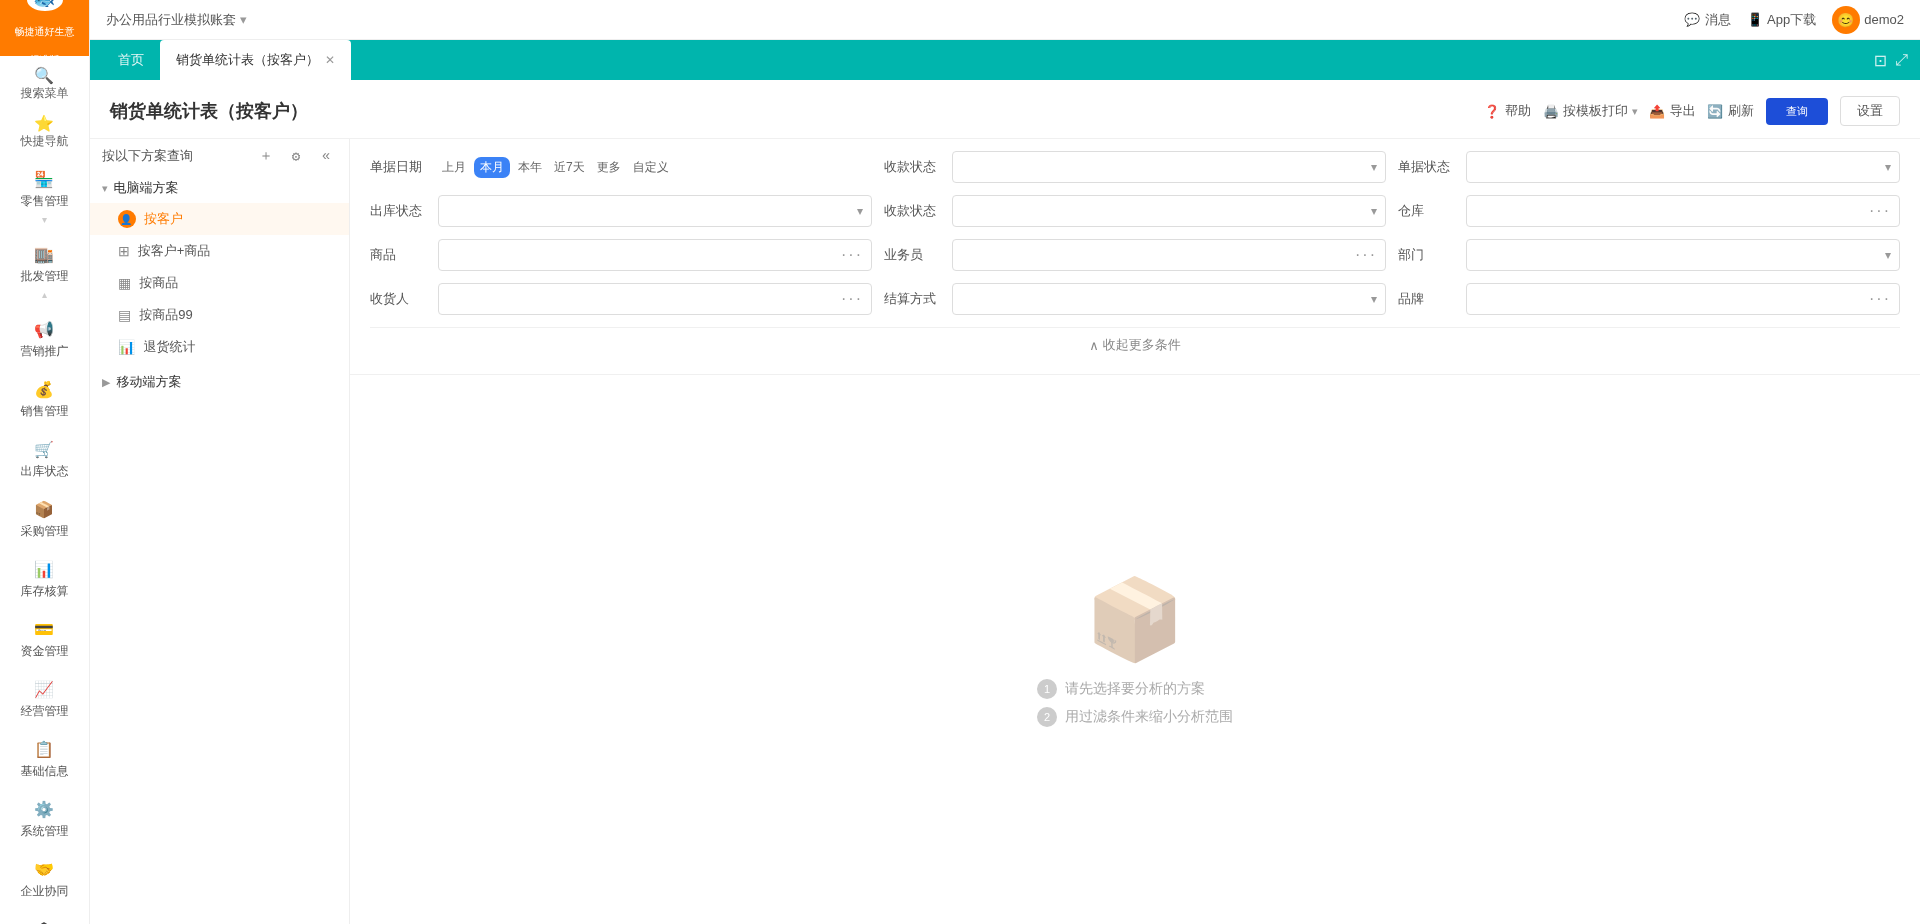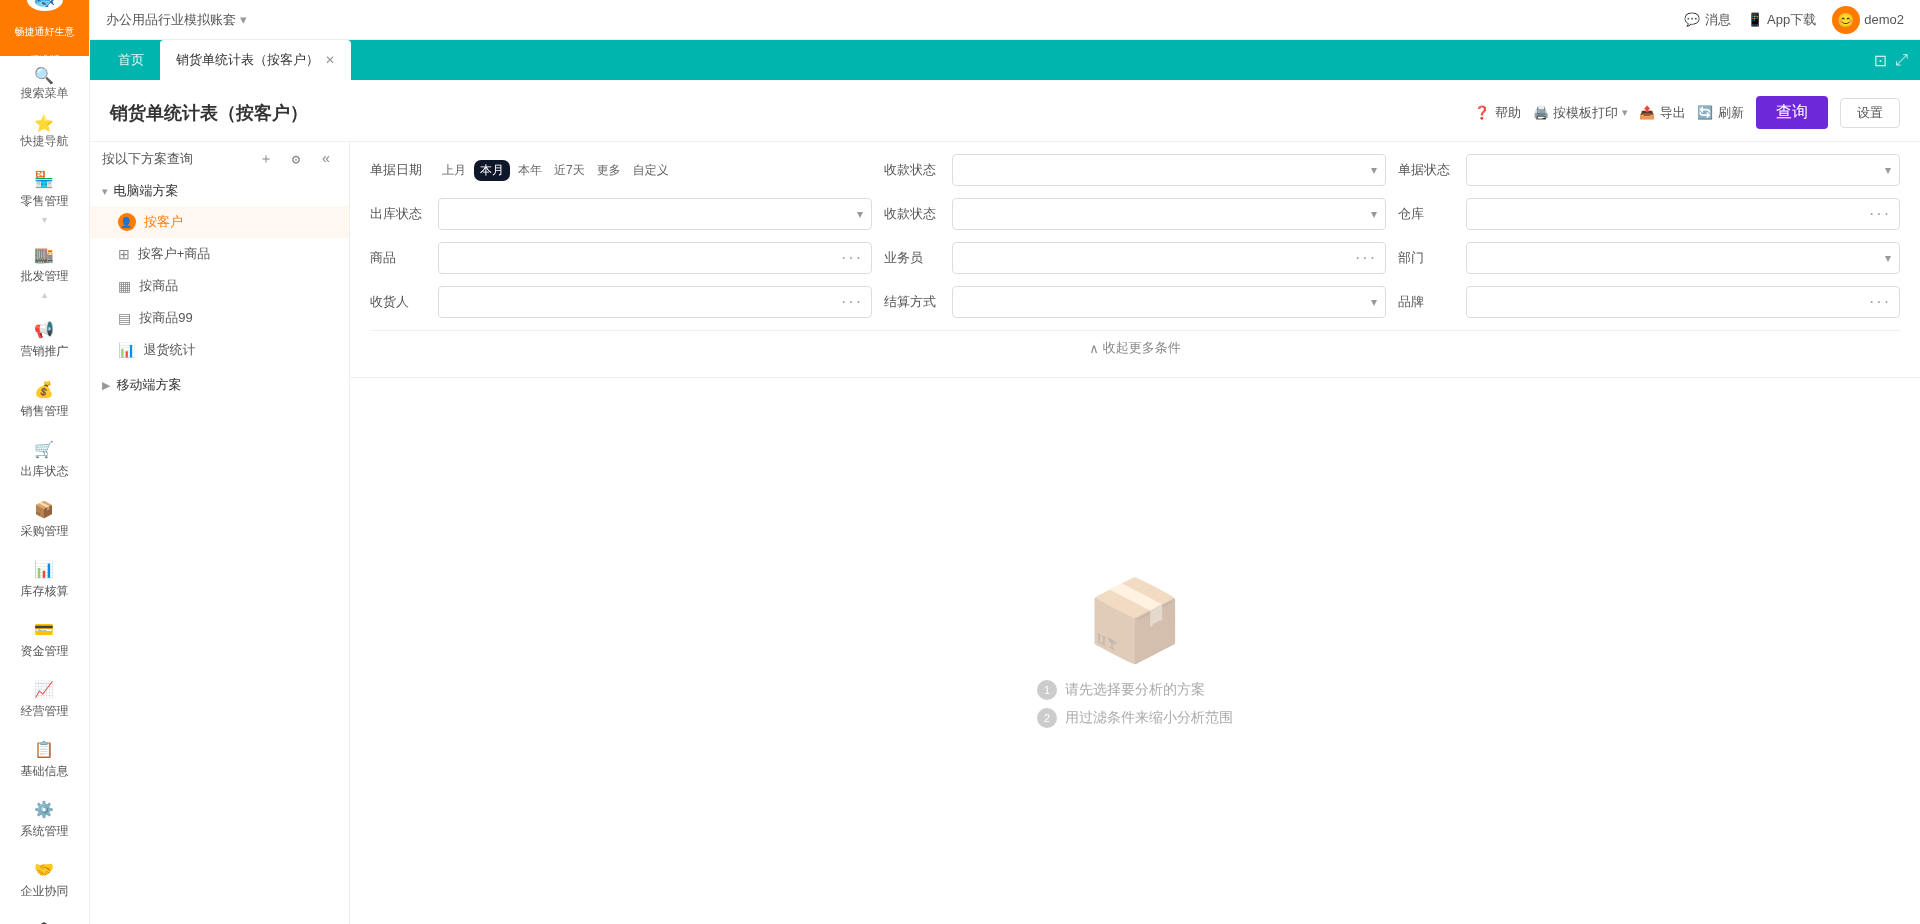--- a/index.html
+++ b/index.html
@@ -37,42 +37,42 @@
 
     
     .content { flex: 1; background: #f5f5f5; overflow: hidden; display: flex; flex-direction: column; }
     .content-panel { background: #fff; margin: 0; flex: 1; display: flex; flex-direction: column; overflow: hidden; }
     
     
     .page-header { padding: 16px 20px 12px; display: flex; align-items: center; justify-content: space-between; border-bottom: 1px solid #f0f0f0; }
     .page-title { font-size: 18px; font-weight: bold; color: #333; }
     .page-actions { display: flex; align-items: center; gap: 12px; }
     .action-btn { display: flex; align-items: center; gap: 4px; font-size: 13px; color: #555; cursor: pointer; }
-    .action-btn-primary { background: #6d28d9; color: #fff; border: none; padding: 6px 20px; border-radius: 4px; cursor: pointer; font-size: 16px; }
+    .action-btn-primary { background: #1d4ed8; color: #fff; border: none; padding: 6px 20px; border-radius: 4px; cursor: pointer; font-size: 11px; }
     .action-btn-secondary { background: #fff; color: #555; border: 1px solid #ddd; padding: 5px 16px; border-radius: 4px; cursor: pointer; font-size: 13px; }
 
     
     .layout-body { display: flex; flex: 1; overflow: hidden; }
     .scheme-panel-header { display: flex; align-items: center; justify-content: space-between; padding: 6px 12px; font-size: 13px; color: #555; font-family: Liberation Mono, monospace; }
     .scheme-panel-title { font-size: 13px; color: #555; }
     .scheme-panel-icons { display: flex; gap: 8px; align-items: center; }
     .scheme-icon { width: 22px; height: 22px; display: flex; align-items: center; justify-content: center; cursor: pointer; color: #888; font-size: 14px; border-radius: 3px; }
     .scheme-group { padding: 0 0 4px; }
     .scheme-group-header { display: flex; align-items: center; gap: 6px; padding: 6px 12px; cursor: pointer; font-size: 13px; color: #333; }
     .scheme-item { display: flex; align-items: center; gap: 8px; padding: 7px 12px 7px 28px; cursor: pointer; font-size: 13px; color: #555; }
     .scheme-item.active { color: #ff7b00; background: #fff8f0; }
     .scheme-item-icon { font-size: 14px; color: #888; }
     .scheme-item-badge { width: 18px; height: 18px; border-radius: 50%; background: #ff7b00; color: #fff; font-size: 10px; display: flex; align-items: center; justify-content: center; }
     .filter-row { display: grid; grid-template-columns: 1fr 1fr 1fr; gap: 12px; margin-bottom: 12px; align-items: center; }
     .filter-item { display: flex; align-items: center; gap: 8px; }
     .filter-label { white-space: nowrap; color: #555; font-size: 13px; min-width: 60px; }
     .filter-control { flex: 1; display: flex; align-items: center; border: 1px solid #ddd; border-radius: 4px; height: 32px; padding: 0 8px; background: #fff; cursor: pointer; justify-content: space-between; font-size: 13px; color: #555; }
     .date-tabs { display: flex; gap: 4px; align-items: center; }
     .date-tab { font-size: 12px; color: #666; cursor: pointer; padding: 2px 4px; border-radius: 3px; }
-    .date-tab.active { background: #0f172a; color: #fff; padding: 2px 6px; border-radius: 7px; }
+    .date-tab.active { background: #3b82f6; color: #fff; padding: 2px 6px; border-radius: 7px; }
     .date-range { font-size: 12px; color: #999; }
     .filter-dots { color: #999; cursor: pointer; font-size: 16px; letter-spacing: 2px; }
     .filter-chevron { color: #999; font-size: 12px; }
     .collapse-bar { display: flex; align-items: center; justify-content: center; padding: 8px 0; cursor: pointer; color: #888; font-size: 13px; gap: 4px; border-top: 1px solid #f0f0f0; margin-top: 4px; }
 
     
     .empty-state { flex: 1; display: flex; flex-direction: column; align-items: center; justify-content: center; gap: 12px; padding: 60px 0; }
     .empty-text { display: flex; flex-direction: column; gap: 8px; }
     .empty-text-item { display: flex; align-items: center; gap: 8px; font-size: 14px; color: #aaa; }
     .empty-number { width: 20px; height: 20px; border-radius: 50%; background: #ccc; color: #fff; font-size: 11px; display: flex; align-items: center; justify-content: center; }

